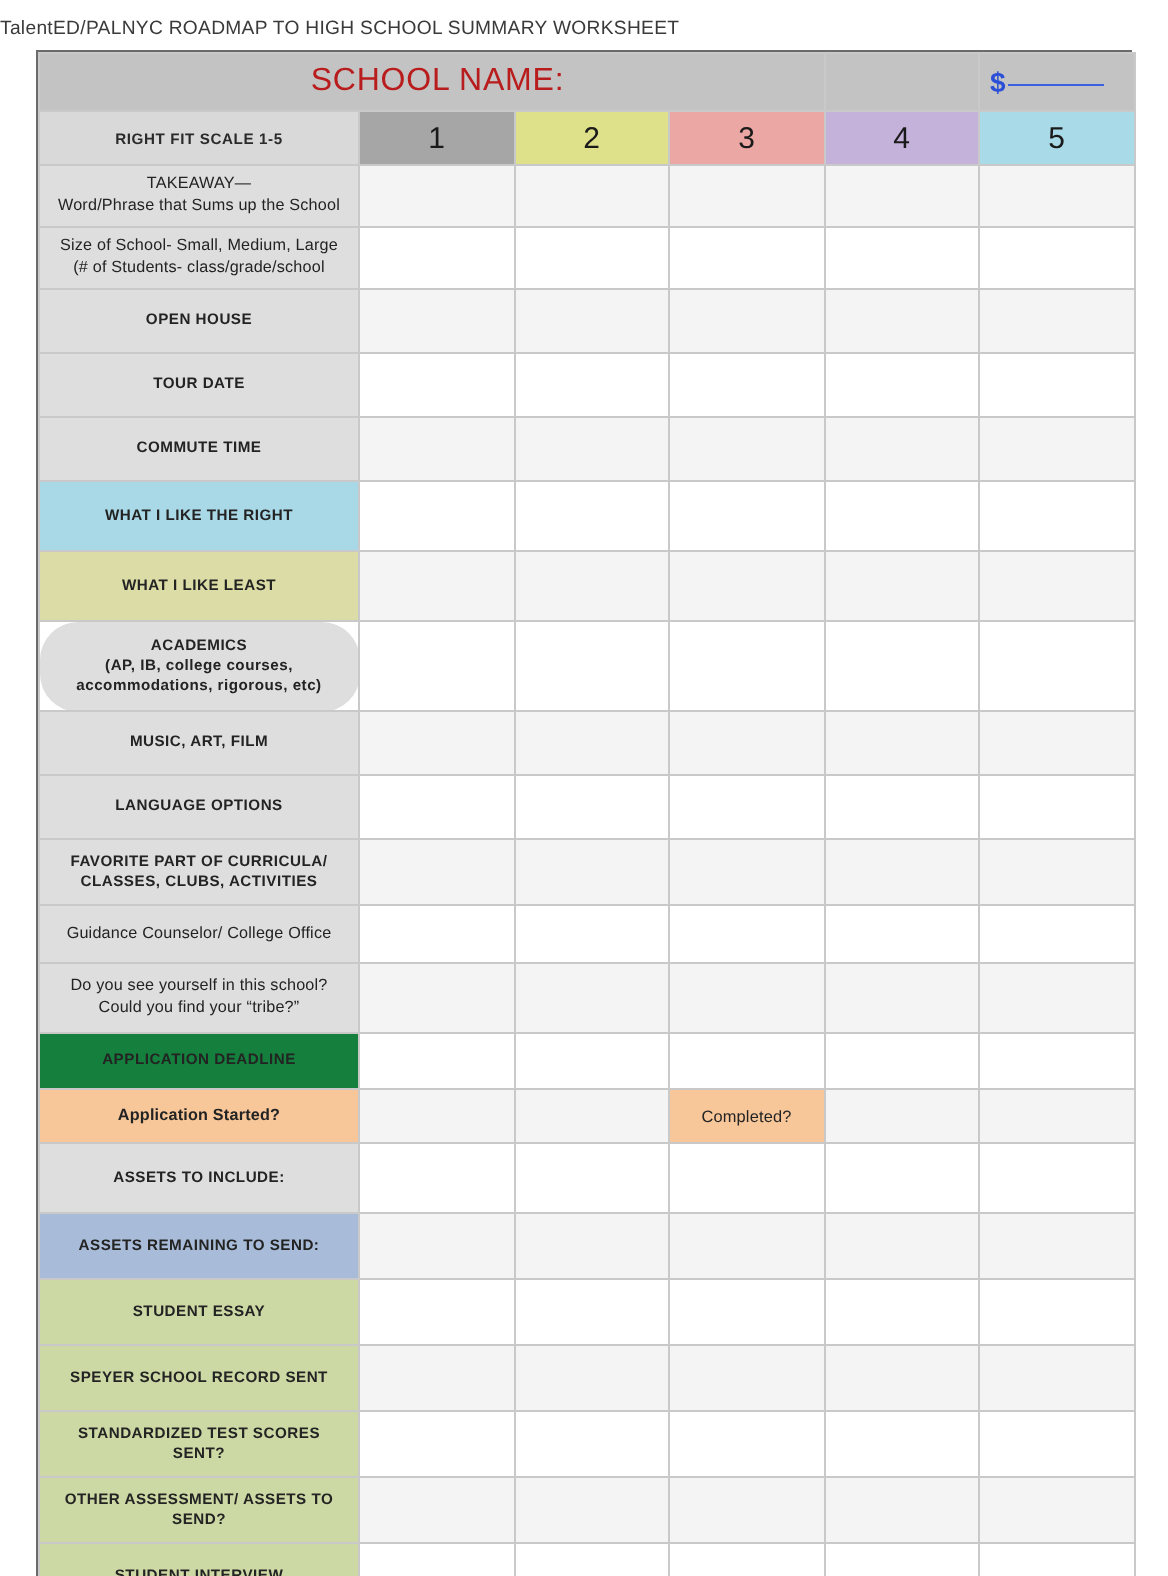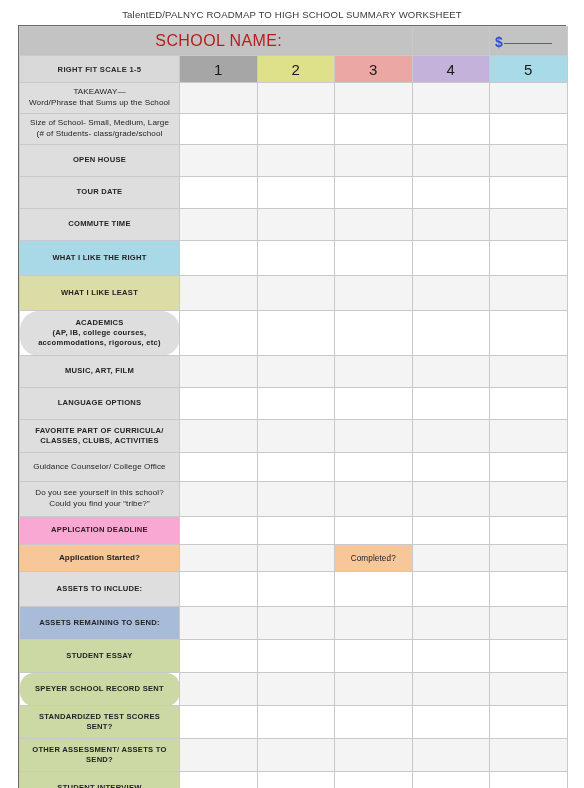--- a/index.html
+++ b/index.html
@@ -21,21 +21,21 @@
     height: 788px;
     background: #ffffff;
   }
 
   
   .doc-title {
     position: absolute;
     left: 0;
     top: 9px;
     width: 584px;
-    text-align: center;
+    text-align: left;
     font-size: 9.6px;
     letter-spacing: 0.15px;
     color: #3a3a3a;
     white-space: nowrap;
   }
 
   
   .sheet {
     position: absolute;
     left: 18px;
@@ -313,21 +313,21 @@
               <div>Do you see yourself in this school?</div>
               <div>Could you find your “tribe?”</div>
             </td>
             <td class="cell stripe"></td>
             <td class="cell stripe"></td>
             <td class="cell stripe"></td>
             <td class="cell stripe"></td>
             <td class="cell stripe"></td>
           </tr>
           <tr>
-            <td class="lbl" style="background: #f9a8d4; height: 23px;">
+            <td class="lbl" style="background: #15803d; height: 23px;">
               <div>APPLICATION DEADLINE</div>
             </td>
             <td class="cell"></td>
             <td class="cell"></td>
             <td class="cell"></td>
             <td class="cell"></td>
             <td class="cell"></td>
           </tr>
           <tr>
             <td class="lbl mixed" style="background: rgb(247, 199, 154); font-weight: bold; height: 22px;">
@@ -363,21 +363,21 @@
             <td class="lbl" style="background: rgb(204, 217, 164); height: 28px;">
               <div>STUDENT ESSAY</div>
             </td>
             <td class="cell"></td>
             <td class="cell"></td>
             <td class="cell"></td>
             <td class="cell"></td>
             <td class="cell"></td>
           </tr>
           <tr>
-            <td class="lbl" style="background: rgb(204, 217, 164); height: 28px; border-radius: 14px;">
+            <td class="lbl" style="background: rgb(204, 217, 164); height: 28px;">
               <div>SPEYER SCHOOL RECORD SENT</div>
             </td>
             <td class="cell stripe"></td>
             <td class="cell stripe"></td>
             <td class="cell stripe"></td>
             <td class="cell stripe"></td>
             <td class="cell stripe"></td>
           </tr>
           <tr>
             <td class="lbl" style="background: rgb(204, 217, 164); height: 28px;">

